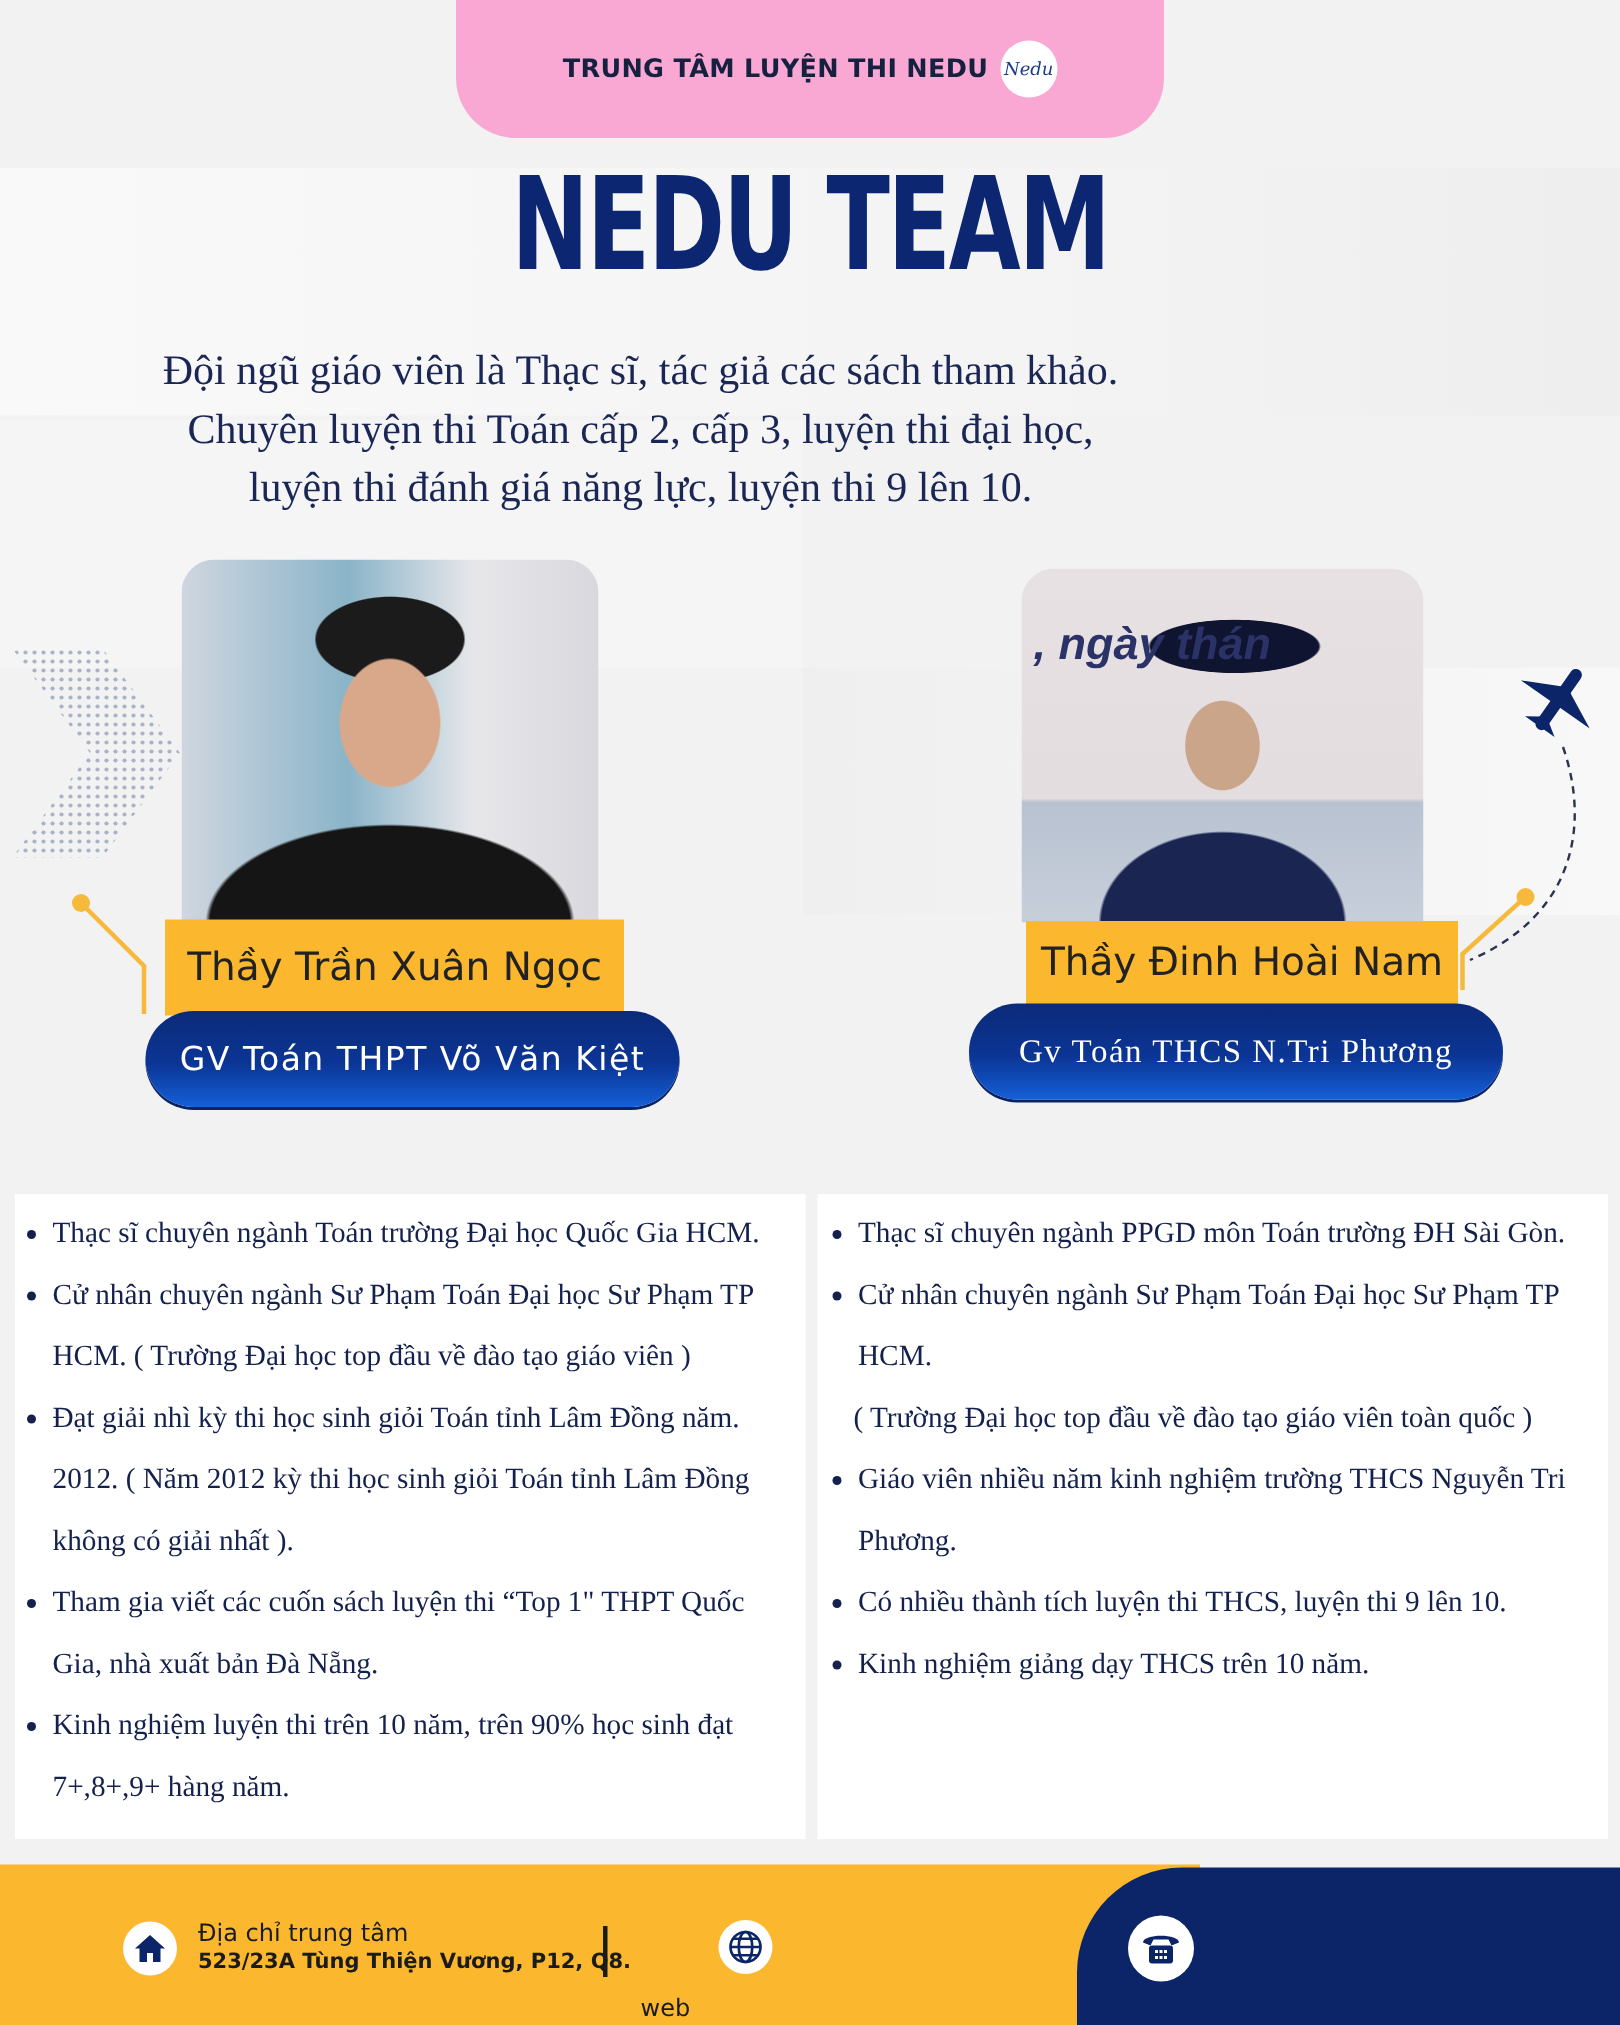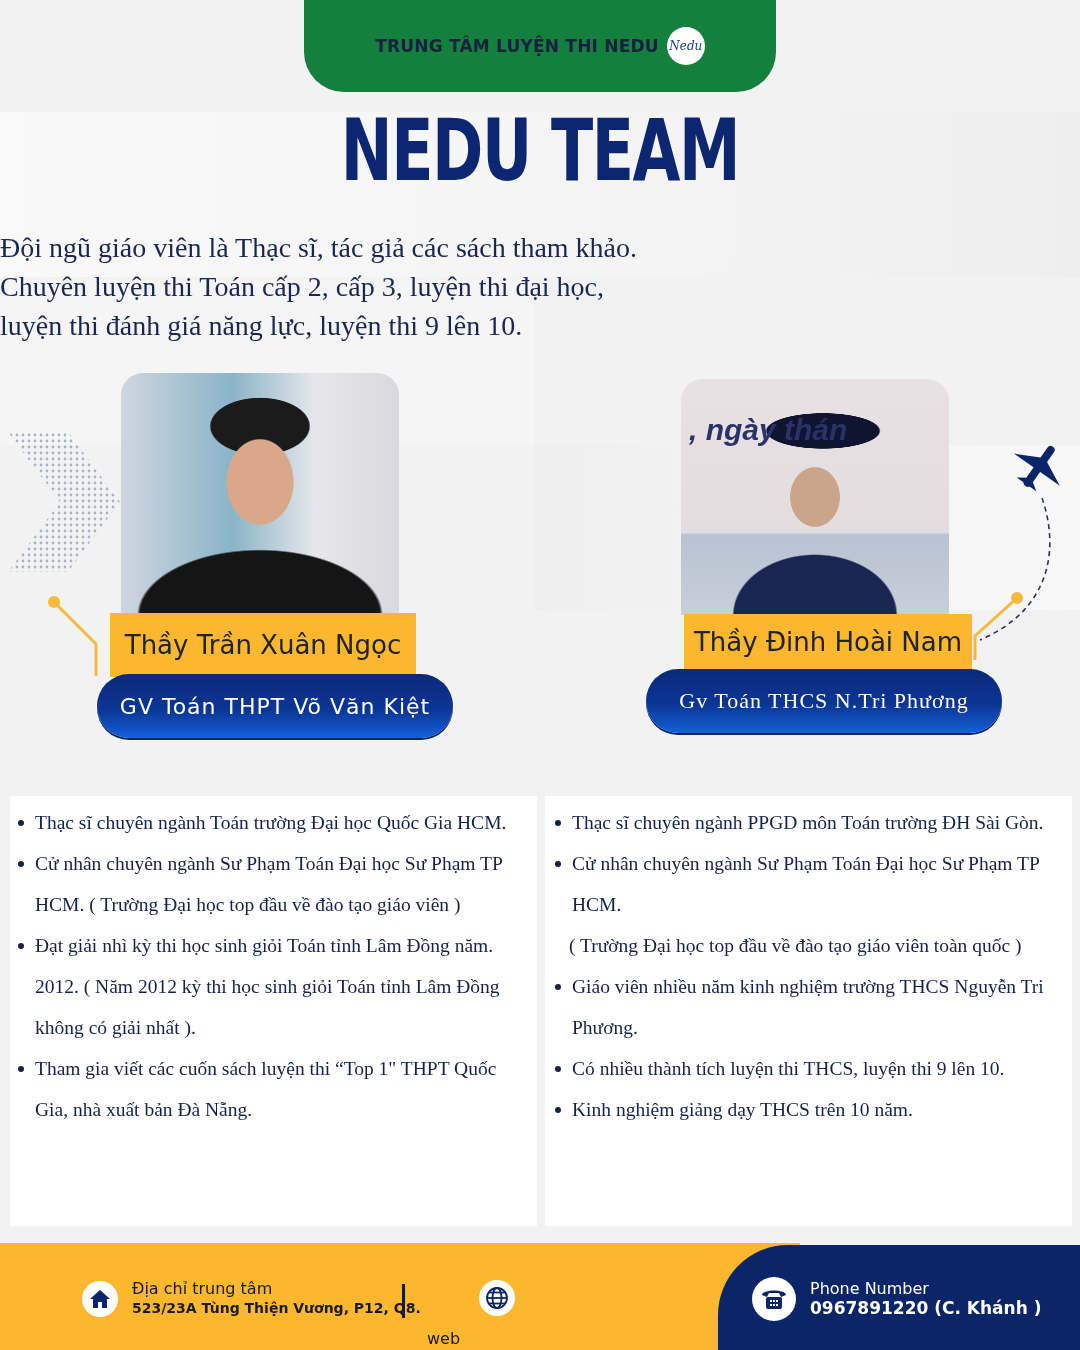--- a/index.html
+++ b/index.html
@@ -11,39 +11,39 @@
     color: #0f1b4a;
   }
   
   .band { position: absolute; left: 0; right: 0; background: #f8f8f9; }
   .band-1 { top: 112px; height: 165px; left: 0; width: 1080px; background: linear-gradient(90deg,#f9f9fa 0%,#f4f4f5 60%,#eeeeef 100%); }
   .band-2 { top: 280px; height: 165px; left: 0; width: 535px; background: #f5f5f6; }
   .band-3 { top: 445px; height: 165px; left: 535px; width: 545px; background: linear-gradient(90deg,#efeff0,#f8f8f9); }
 
   .header-tab {
     position: absolute; left: 304px; top: 0; width: 472px; height: 92px;
-    background: #15803d; border-radius: 0 0 40px 40px;
+    background: #f9a8d4; border-radius: 0 0 40px 40px;
     display: flex; align-items: center; justify-content: center; gap: 8px;
   }
   .header-tab .org {
     font-family: "DejaVu Sans", sans-serif; font-weight: bold; font-size: 17px;
     color: #16213f; letter-spacing: 0.2px;
   }
   .logo {
     width: 38px; height: 38px; border-radius: 50%; background: #fff;
     display: flex; align-items: center; justify-content: center;
     font-family: "DejaVu Serif", serif; font-size: 12px; color: #1e3a8a; font-style: italic;
   }
   .title {
     position: absolute; top: 100px; left: 0; width: 1080px; text-align: center;
     font-family: "DejaVu Sans", sans-serif; font-weight: bold; font-size: 86px;
     color: #0c2672; letter-spacing: -2px; transform: scaleX(0.72); transform-origin: center;
   }
   .subtitle {
-    position: absolute; top: 228px; left: 0; width: 854px; text-align: left;
+    position: absolute; top: 228px; left: 0; width: 854px; text-align: center;
     font-family: "Liberation Serif", serif; font-size: 28px; line-height: 39px; color: #1a2755;
   }
 
   
   .photo { position: absolute; border-radius: 22px 22px 0 0; overflow: hidden; }
   .photo-1 { left: 121px; top: 373px; width: 278px; height: 242px;
     background:
       radial-gradient(ellipse 55px 70px at 50% 45%, #d9a88a 0 60%, transparent 62%),
       radial-gradient(ellipse 70px 40px at 50% 22%, #1b1b1b 0 70%, transparent 72%),
       radial-gradient(ellipse 150px 80px at 50% 100%, #151515 0 80%, transparent 82%),
@@ -179,20 +179,21 @@
 </div>
 <div class="name-box name-2">Thầy Đinh Hoài Nam</div>
 <div class="role-pill role-2">Gv Toán THCS N.Tri Phương</div>
 
 <div class="card card-1">
   <ul>
     <li>Thạc sĩ chuyên ngành Toán trường Đại học Quốc Gia HCM.</li>
     <li>Cử nhân chuyên ngành Sư Phạm Toán Đại học Sư Phạm TP HCM. ( Trường Đại học top đầu về đào tạo giáo viên )</li>
     <li>Đạt giải nhì kỳ thi học sinh giỏi Toán tỉnh Lâm Đồng năm. 2012. ( Năm 2012 kỳ thi học sinh giỏi Toán tỉnh Lâm Đồng không có giải nhất ).</li>
     <li>Tham gia viết các cuốn sách luyện thi “Top 1" THPT Quốc Gia, nhà xuất bản Đà Nẵng.</li>
+    <li>Kinh nghiệm luyện thi trên 10 năm, trên 90% học sinh đạt 7+,8+,9+ hàng năm.</li>
   </ul>
 </div>
 <div class="card card-2">
   <ul>
     <li>Thạc sĩ chuyên ngành PPGD môn Toán trường ĐH Sài Gòn.</li>
     <li>Cử nhân chuyên ngành Sư Phạm Toán Đại học Sư Phạm TP HCM.</li>
     <li class="nobullet">( Trường Đại học top đầu về đào tạo giáo viên toàn quốc )</li>
     <li>Giáo viên nhiều năm kinh nghiệm trường THCS Nguyễn Tri Phương.</li>
     <li>Có nhiều thành tích luyện thi THCS, luyện thi 9 lên 10.</li>
     <li>Kinh nghiệm giảng dạy THCS trên 10 năm.</li>
@@ -237,17 +238,13 @@
       <g fill="#fff">
           <rect x="10" y="13" width="2" height="2"></rect>
           <rect x="13" y="13" width="2" height="2"></rect>
           <rect x="16" y="13" width="2" height="2"></rect>
           <rect x="10" y="17" width="2" height="2"></rect>
           <rect x="13" y="17" width="2" height="2"></rect>
           <rect x="16" y="17" width="2" height="2"></rect>
         </g>
     </svg>
   </span>
-  <span class="f-text">
-    <div class="f-label">Phone Number</div>
-    <div class="f-value">0967891220 (C. Khánh )</div>
-  </span>
 </div>
 
 </body></html>

